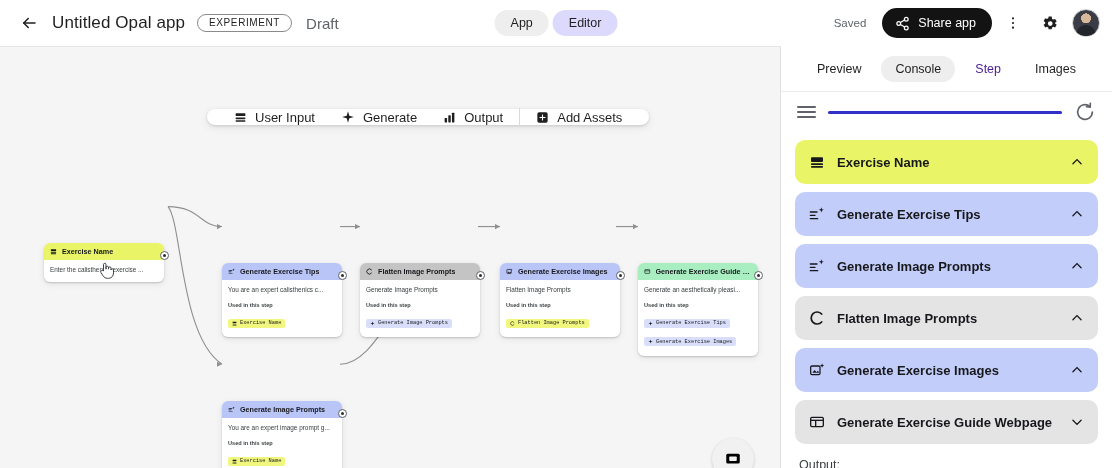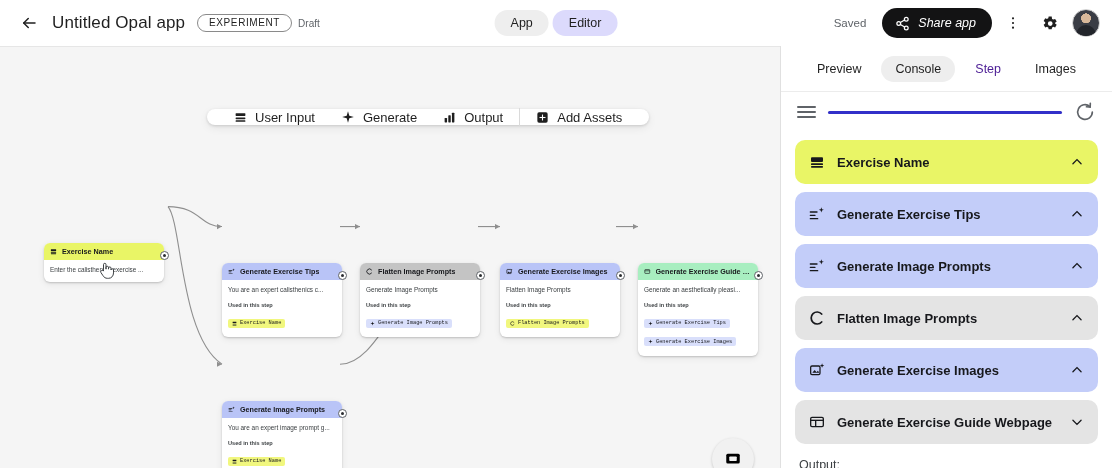--- a/index.html
+++ b/index.html
@@ -27,42 +27,42 @@
   .app-title {
     font-size: 17px; font-weight: 500; color: #1f1f1f;
     margin-left: 8px; letter-spacing: .1px; white-space: nowrap;
   }
   .badge-exp {
     margin-left: 12px;
     border: 1px solid #8a8a8a; border-radius: 9px;
     padding: 2px 11px 3px; font-size: 10px; letter-spacing: .6px;
     color: #1f1f1f; white-space: nowrap;
   }
-  .draft-label { margin-left: 6px; font-size: 10px; color: #5f6368; }
+  .draft-label { margin-left: 14px; font-size: 15px; color: #5f6368; }
 
   .seg-wrap {
     position: absolute; left: 50%; transform: translateX(-50%);
     display: flex; gap: 4px; align-items: center;
   }
   .seg {
     padding: 6px 16px; border-radius: 14px; font-size: 12.5px;
     color: #1f1f1f; cursor: pointer; white-space: nowrap;
   }
   .seg.app-seg { background: #eeeeee; }
   .seg.editor-seg { background: #dcdafc; }
 
   .topbar-right {
     margin-left: auto; display: flex; align-items: center; gap: 2px;
   }
   .saved-label { font-size: 11.5px; color: #5f6368; margin-right: 14px; }
   .share-btn {
     background: #131314; color: #ffffff; border-radius: 18px;
     height: 30px; padding: 0 16px 0 13px;
     display: flex; align-items: center; gap: 8px;
-    font-size: 12.5px; font-weight: 500; cursor: pointer; white-space: nowrap; font-style: italic;
+    font-size: 12.5px; font-weight: 500; cursor: pointer; white-space: nowrap;
   }
   .icon-btn {
     width: 30px; height: 30px; border-radius: 50%;
     display: flex; align-items: center; justify-content: center;
     cursor: pointer; color: #1f1f1f; margin-left: 4px;
   }
   .avatar {
     width: 28px; height: 28px; border-radius: 50%; margin-left: 6px;
     background: radial-gradient(circle at 50% 32%, #d8b89a 0 22%, #3a3d45 23% 100%);
     border: 1px solid #cfcfcf; overflow: hidden; position: relative;

